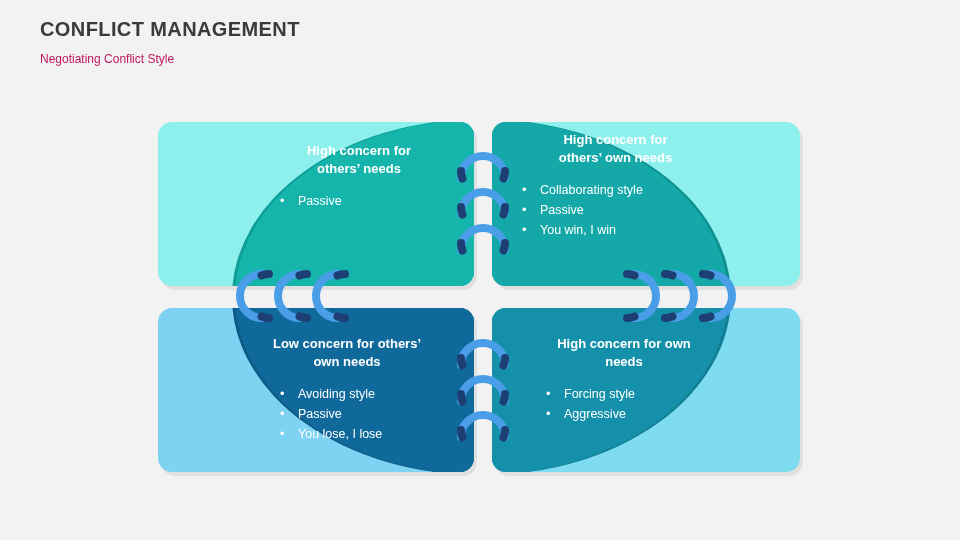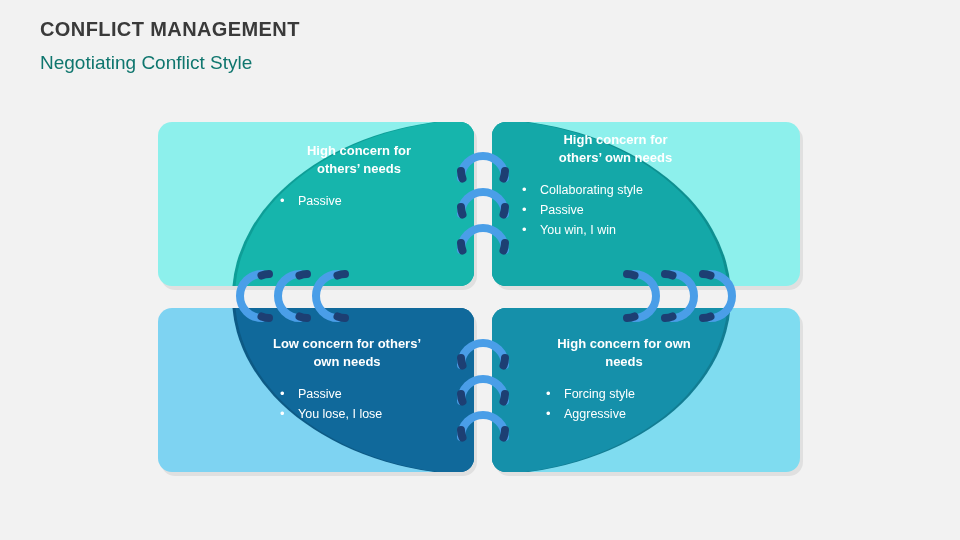--- a/index.html
+++ b/index.html
@@ -25,23 +25,23 @@
   #slide-title {
     font-size: 20px;
     font-weight: bold;
     color: #3a3a3a;
     letter-spacing: 0.4px;
     line-height: 1.1;
     margin: 0;
     white-space: nowrap;
   }
   #slide-subtitle {
-    font-size: 19px;
+    font-size: 12px;
     font-weight: normal;
-    color: #0f766e;
+    color: #be185d;
     margin: 12px 0 0 0;
     line-height: 1.2;
   }
 
   
   #diagram {
     position: absolute;
     left: 0;
     top: 0;
     width: 960px;
@@ -229,20 +229,21 @@
     <li>Collaborating style</li>
     <li>Passive</li>
     <li>You win, I win</li>
   </ul>
 </div>
 
 <div class="quad-text" id="text-avoiding">
   <p class="quad-heading">Low concern for others’
 own needs</p>
   <ul class="quad-list">
+    <li>Avoiding style</li>
     <li>Passive</li>
     <li>You lose, I lose</li>
   </ul>
 </div>
 
 <div class="quad-text" id="text-forcing">
   <p class="quad-heading">High concern for own
 needs</p>
   <ul class="quad-list">
     <li>Forcing style</li>

